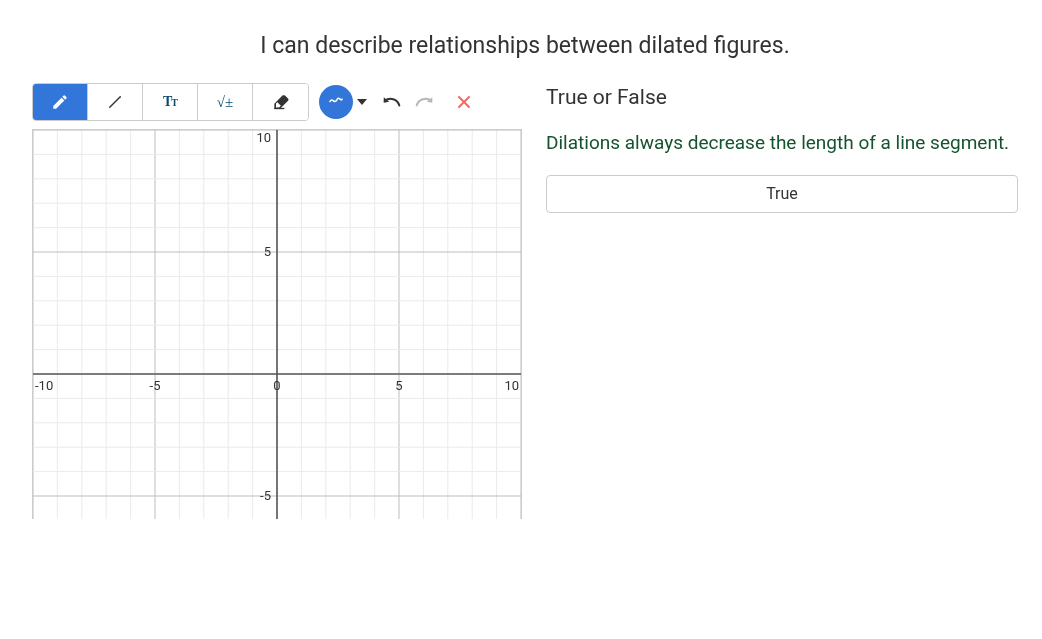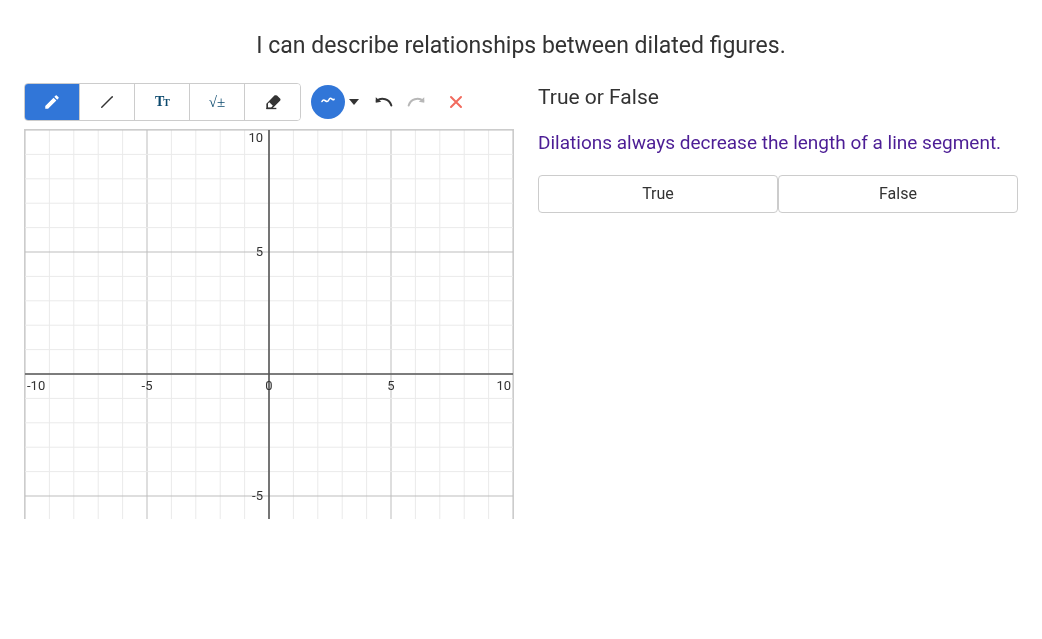--- a/index.html
+++ b/index.html
@@ -6,21 +6,21 @@
   html, body {
     margin: 0; padding: 0;
     font-family: -apple-system, BlinkMacSystemFont, "Segoe UI", Roboto, Helvetica, Arial, sans-serif;
     background: #fff;
     color: #333;
   }
   .page {
     width: 1042px;
     height: 519px;
     position: relative;
-    padding: 20px 24px 0 24px;
+    padding: 20px 24px 0 32px;
   }
   .title {
     text-align: center;
     font-size: 23px;
     color: #333;
     margin: 12px 0 24px 0;
     font-weight: 400;
   }
   .content {
     display: flex;
@@ -115,21 +115,21 @@
     flex: 1;
     padding-top: 0;
   }
   .q-heading {
     font-size: 21px;
     color: #333;
     margin: 2px 0 20px 0;
   }
   .q-text {
     font-size: 19px;
-    color: #4c1d95;
+    color: #14532d;
     line-height: 1.45;
     margin-bottom: 18px;
   }
   .btn-row {
     display: flex;
     border-radius: 12px;
   }
   .ans-btn {
     flex: 1;
     height: 38px;
@@ -279,17 +279,16 @@
             <text x="238" y="12" class="axis-label" text-anchor="end">10</text>
           </svg>
       </div>
     </div>
 
     <div class="right">
       <div class="q-heading">True or False</div>
       <div class="q-text">Dilations always decrease the length of a line segment.</div>
       <div class="btn-row">
         <div class="ans-btn">True</div>
-        <div class="ans-btn">False</div>
       </div>
     </div>
   </div>
 </div>
 
 </body></html>

